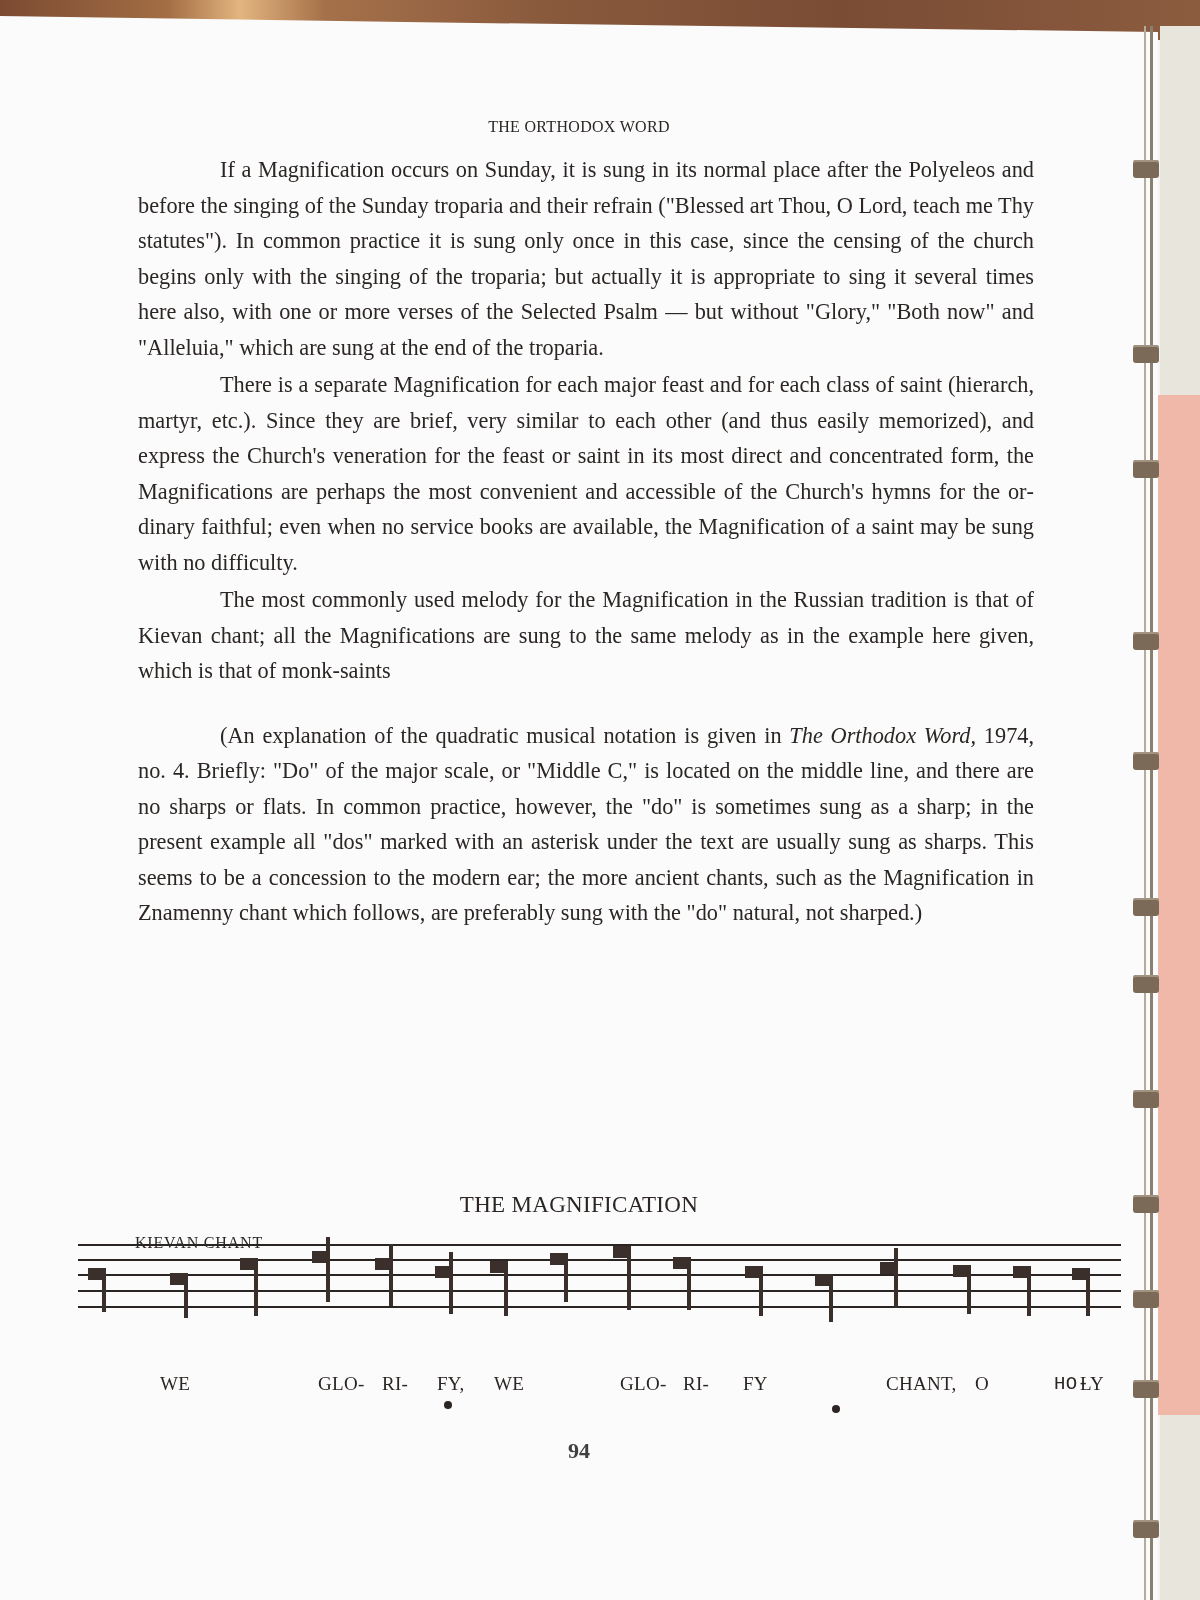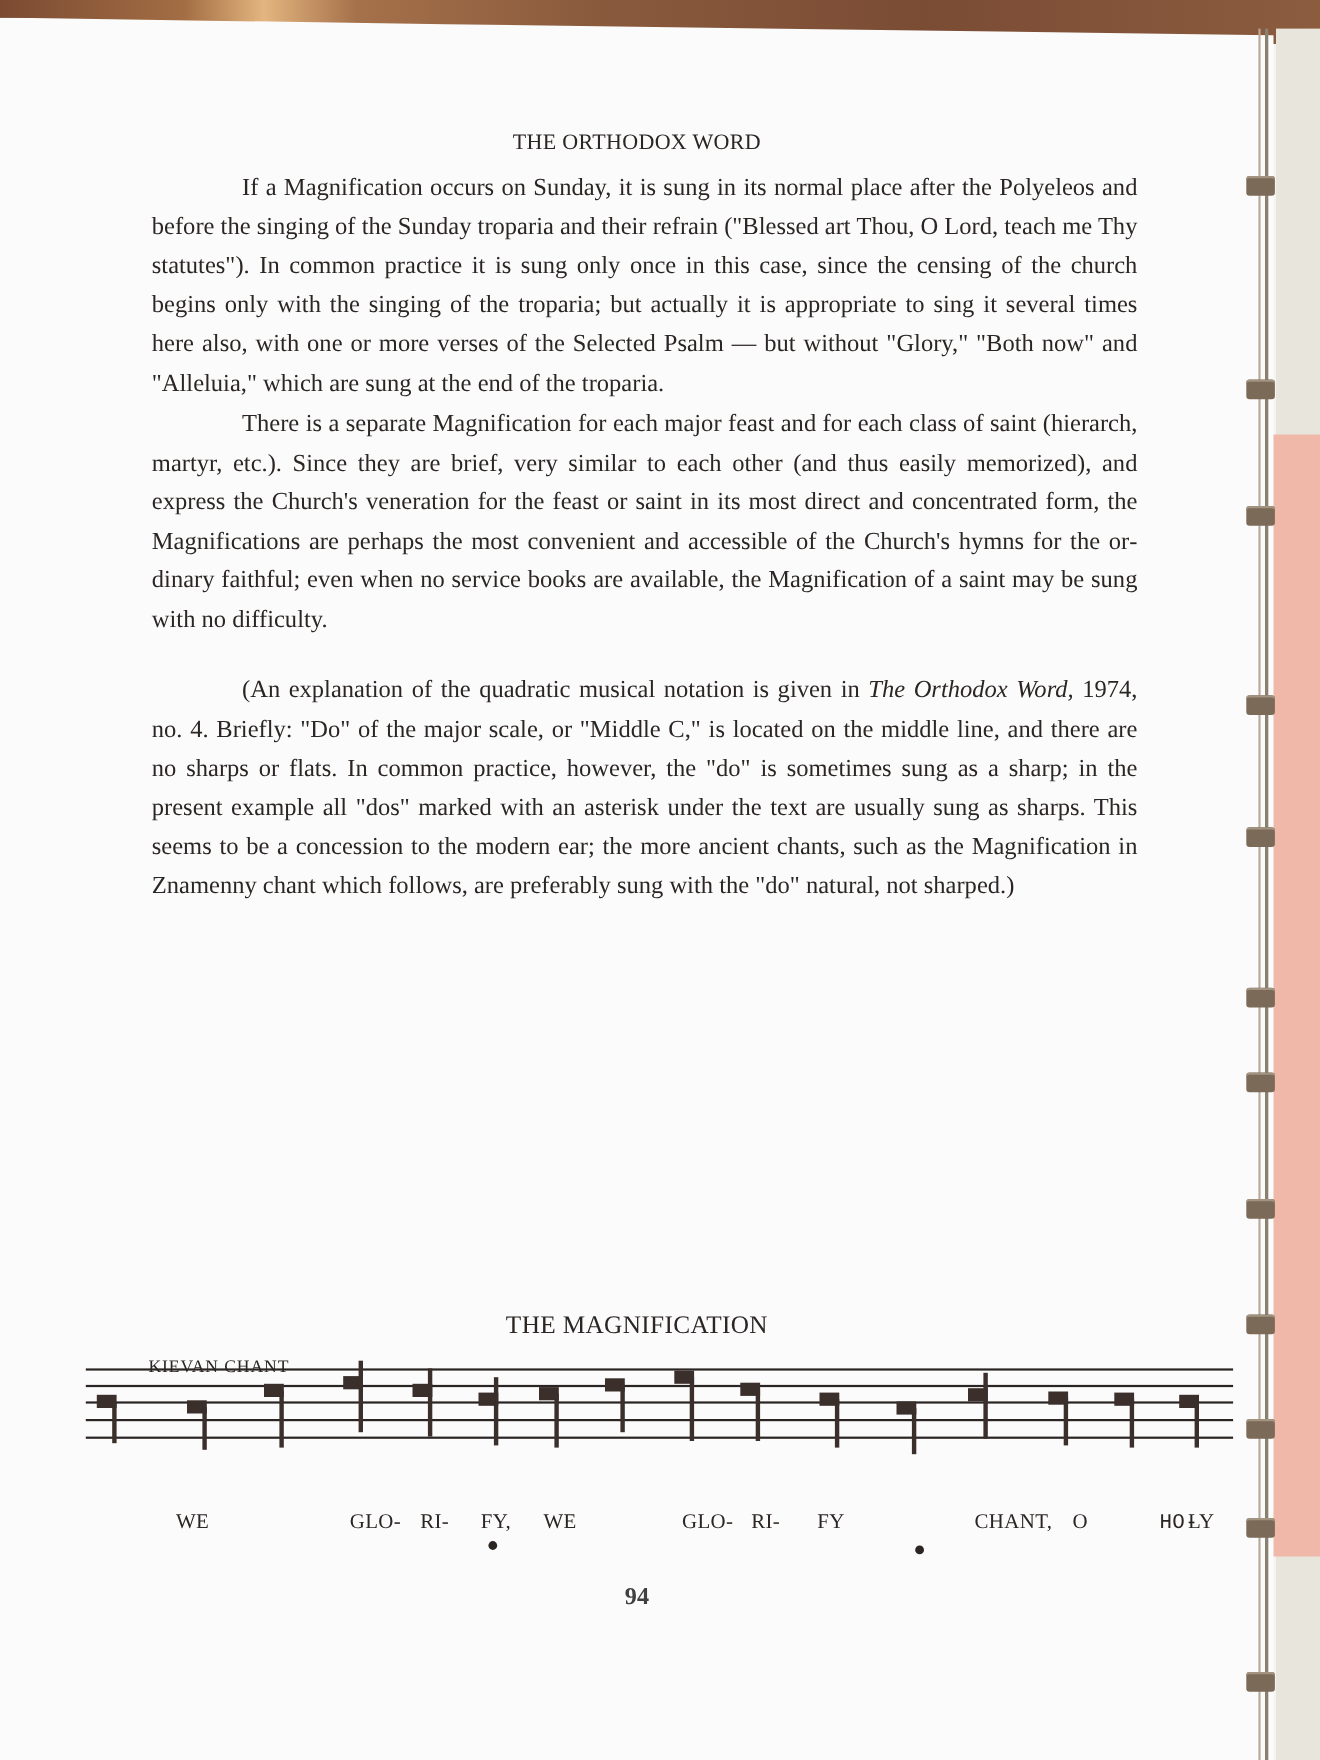--- a/index.html
+++ b/index.html
@@ -36,21 +36,21 @@
     background: #b8a99a;
   }
   .binding-clip {
     position: absolute; left: 1133px; width: 26px; height: 18px;
     background: #7b6a58; border-radius: 3px;
     box-shadow: inset 0 2px 0 #a29480;
   }
 
   .running-head {
     position: absolute; left: 0; width: 1158px; top: 118px;
-    text-align: center; font-size: 20px; letter-spacing: 0.3px;
+    text-align: center; font-size: 16px; letter-spacing: 0.3px;
   }
   .text-block {
     position: absolute; left: 138px; width: 896px; top: 152px;
     font-size: 22.3px; line-height: 35.5px; text-align: justify;
     hyphens: manual;
   }
   .text-block p { margin: 0; text-indent: 82px; }
   .text-block p.gap { margin-top: 2px; }
   .text-block p.gap-lg { margin-top: 29px; }
   .text-block em { font-style: italic; }
@@ -96,20 +96,21 @@
 <div class="spine-inner"></div>
 <div class="spine-line"></div>
 
 <div id="binding"></div>
 
 <div class="running-head">THE ORTHODOX WORD</div>
 
 <div class="text-block">
   <p>If a Magnification occurs on Sunday, it is sung in its normal place after the Polyeleos and before the singing of the Sunday troparia and their refrain ("Blessed art Thou, O Lord, teach me Thy statutes"). In common practice it is sung only once in this case, since the censing of the church begins only with the singing of the troparia; but actually it is appropriate to sing it several times here also, with one or more verses of the Selected Psalm — but without "Glory," "Both now" and "Alleluia," which are sung at the end of the troparia.</p>
   <p class="gap">There is a separate Magnification for each major feast and for each class of saint (hierarch, martyr, etc.). Since they are brief, very similar to each other (and thus easily memorized), and express the Church's veneration for the feast or saint in its most direct and concentrated form, the Magnifications are perhaps the most convenient and accessible of the Church's hymns for the or­dinary faithful; even when no service books are available, the Magnification of a saint may be sung with no difficulty.</p>
+  <p class="gap">The most commonly used melody for the Magnification in the Russian tradition is that of Kievan chant; all the Magnifications are sung to the same melody as in the example here given, which is that of monk-saints</p>
   <p class="gap-lg"><span>(An explanation of the quadratic musical notation is given in </span><em>The Orthodox Word,</em><span> 1974, no. 4. Briefly: "Do" of the major scale, or "Middle C," is located on the middle line, and there are no sharps or flats. In common practice, however, the "do" is sometimes sung as a sharp; in the present ex­ample all "dos" marked with an asterisk under the text are usually sung as sharps. This seems to be a concession to the modern ear; the more ancient chants, such as the Magnification in Znamenny chant which follows, are pre­ferably sung with the "do" natural, not sharped.)</span></p>
 </div>
 
 <div class="section-title">THE MAGNIFICATION</div>
 <div class="chant-label">KIEVAN CHANT</div>
 
 <div id="staff-area"></div>
 <div id="lyrics-area" class="lyrics">
     <span class="syl" style="left: 160px;">WE</span>
     <span class="syl" style="left: 318px;">GLO-</span>

